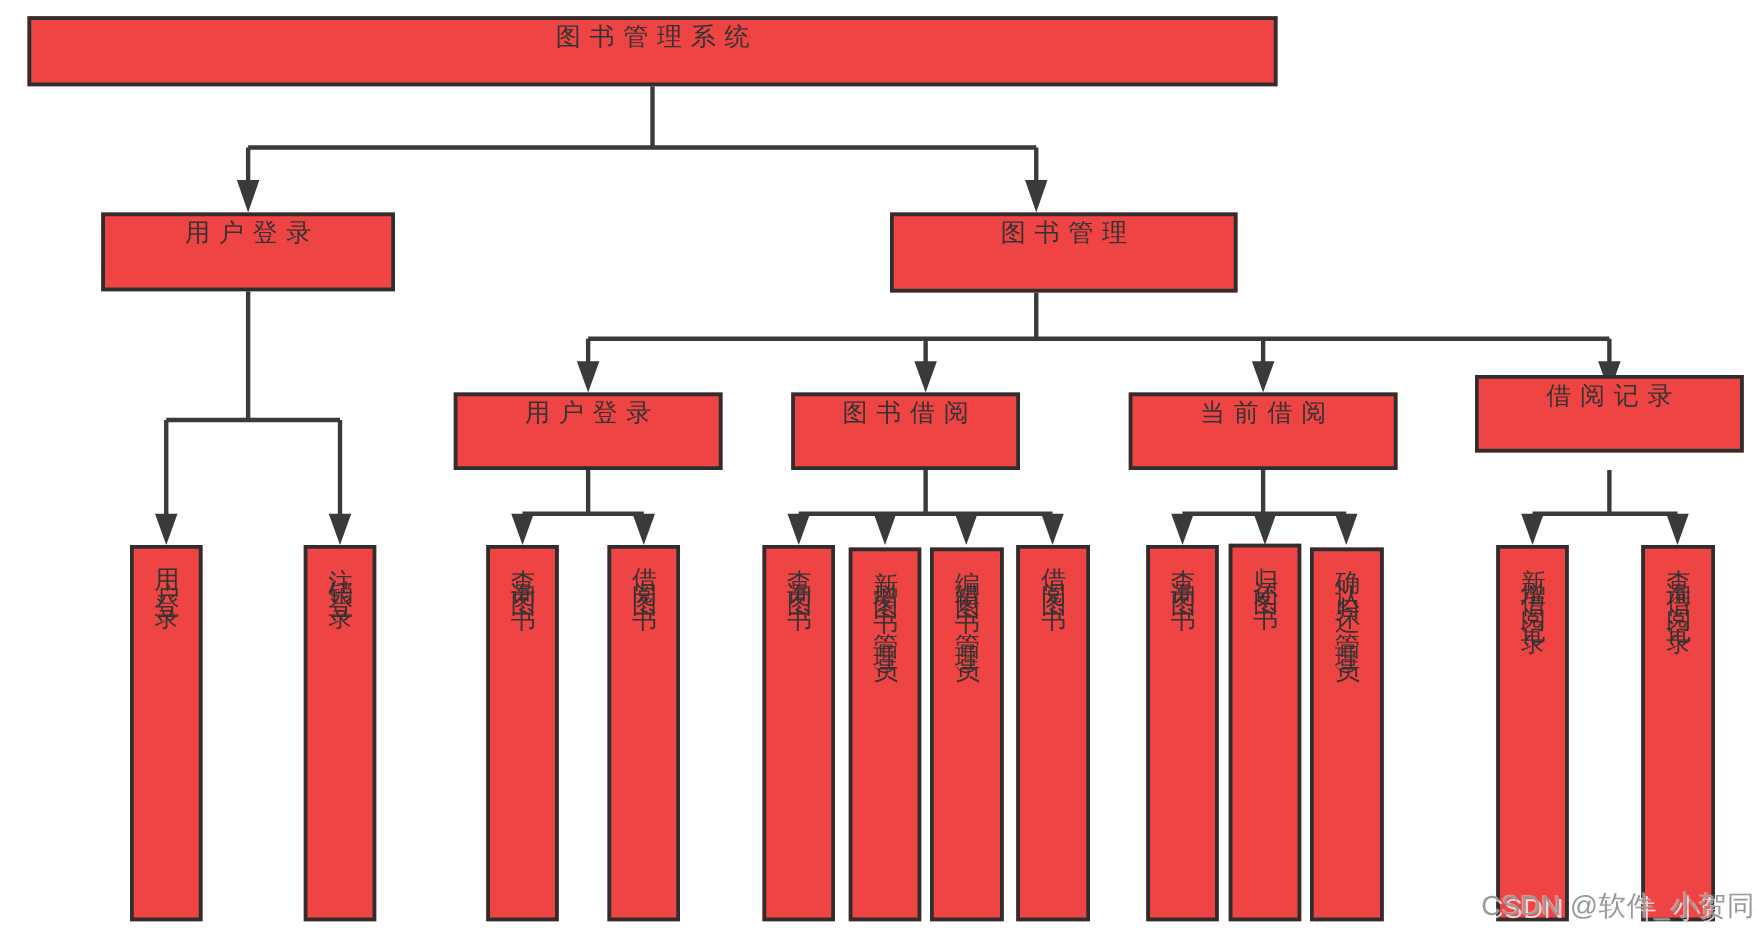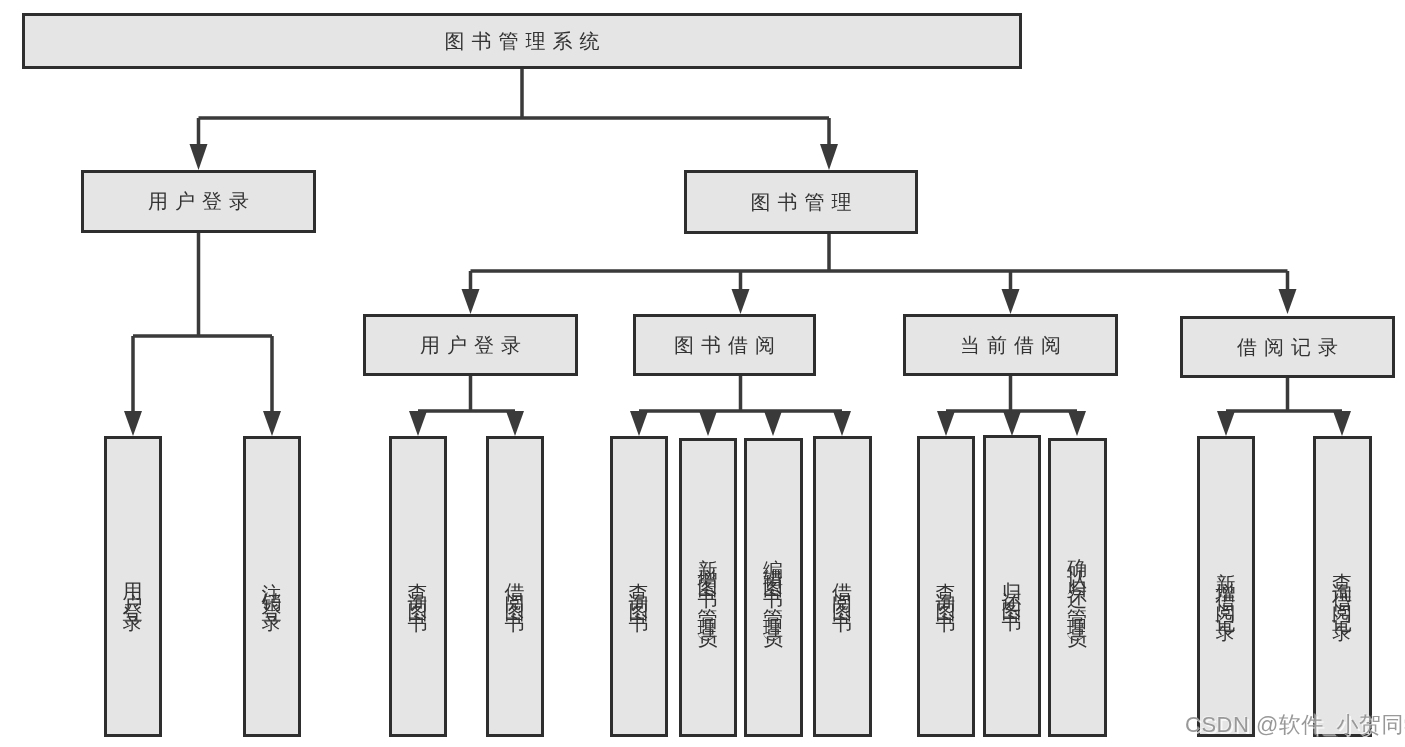--- a/index.html
+++ b/index.html
@@ -14,23 +14,23 @@
   svg.connectors {
     position: absolute;
     left: 0; top: 0;
     width: 1405px; height: 747px;
     pointer-events: none;
   }
   .node {
     position: absolute;
     box-sizing: border-box;
     border: 3px solid #2e2e2e;
-    background: #e5e5e5;
+    background: #ef4444;
     display: flex;
-    align-items: center;
+    align-items: flex-start;
     justify-content: center;
     color: #333333;
   }
   .node.h {
     font-size: 20px;
     letter-spacing: 7px;
     text-indent: 7px;
     white-space: nowrap;
   }
   .node.v { font-size: 20px; }
@@ -105,34 +105,34 @@
     </g>
   </svg>
 
   <div class="node h" style="left:22px;top:13px;width:1000px;height:56px">
     <span>图书管理系统</span>
   </div>
 
   <div class="node h" style="left:81px;top:170px;width:235px;height:63px">
     <span>用户登录</span>
   </div>
-  <div class="node h" style="left:684px;top:170px;width:234px;height:64px">
+  <div class="node h" style="left:712px;top:170px;width:278px;height:64px">
     <span>图书管理</span>
   </div>
 
   <div class="node h" style="left:363px;top:314px;width:215px;height:62px">
     <span>用户登录</span>
   </div>
   <div class="node h" style="left:633px;top:314px;width:183px;height:62px">
     <span>图书借阅</span>
   </div>
   <div class="node h" style="left:903px;top:314px;width:215px;height:62px">
     <span>当前借阅</span>
   </div>
-  <div class="node h" style="left:1180px;top:316px;width:215px;height:62px">
+  <div class="node h" style="left:1180px;top:300px;width:215px;height:62px">
     <span>借阅记录</span>
   </div>
 
   <div class="node v" style="left:104px;top:436px;width:58px;height:301px">
     <span class="vtext">用户登录</span>
   </div>
   <div class="node v" style="left:243px;top:436px;width:58px;height:301px">
     <span class="vtext">注销登录</span>
   </div>
 

